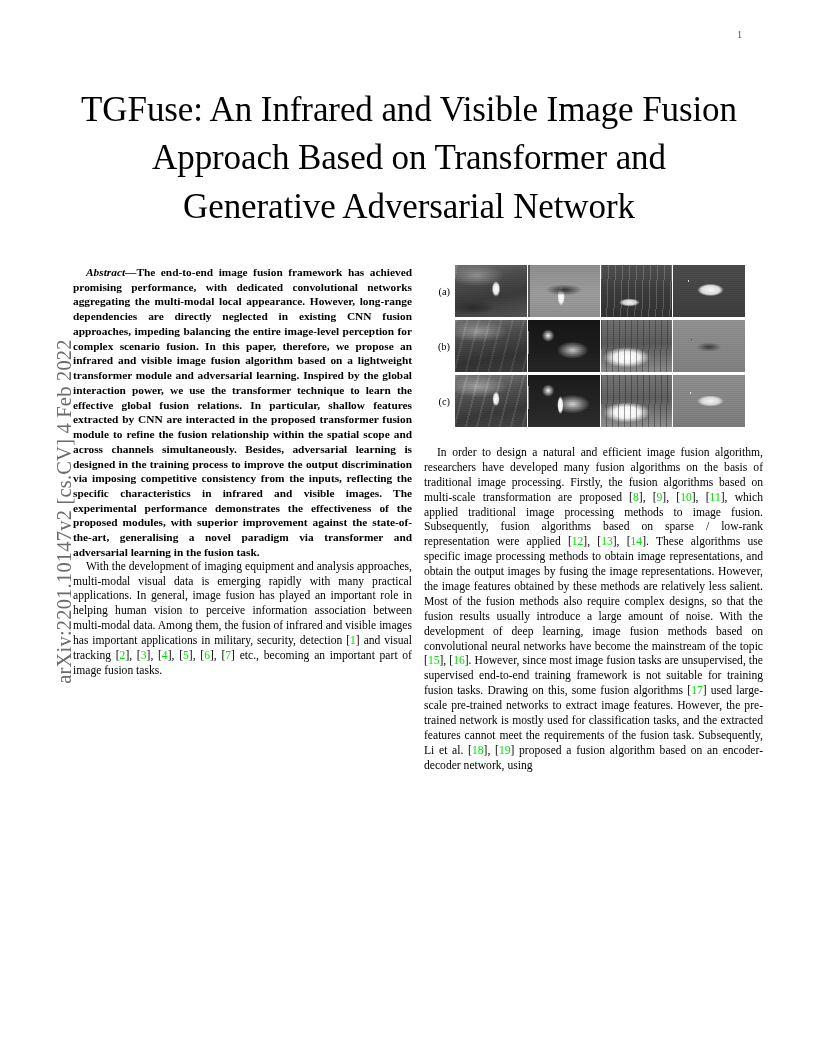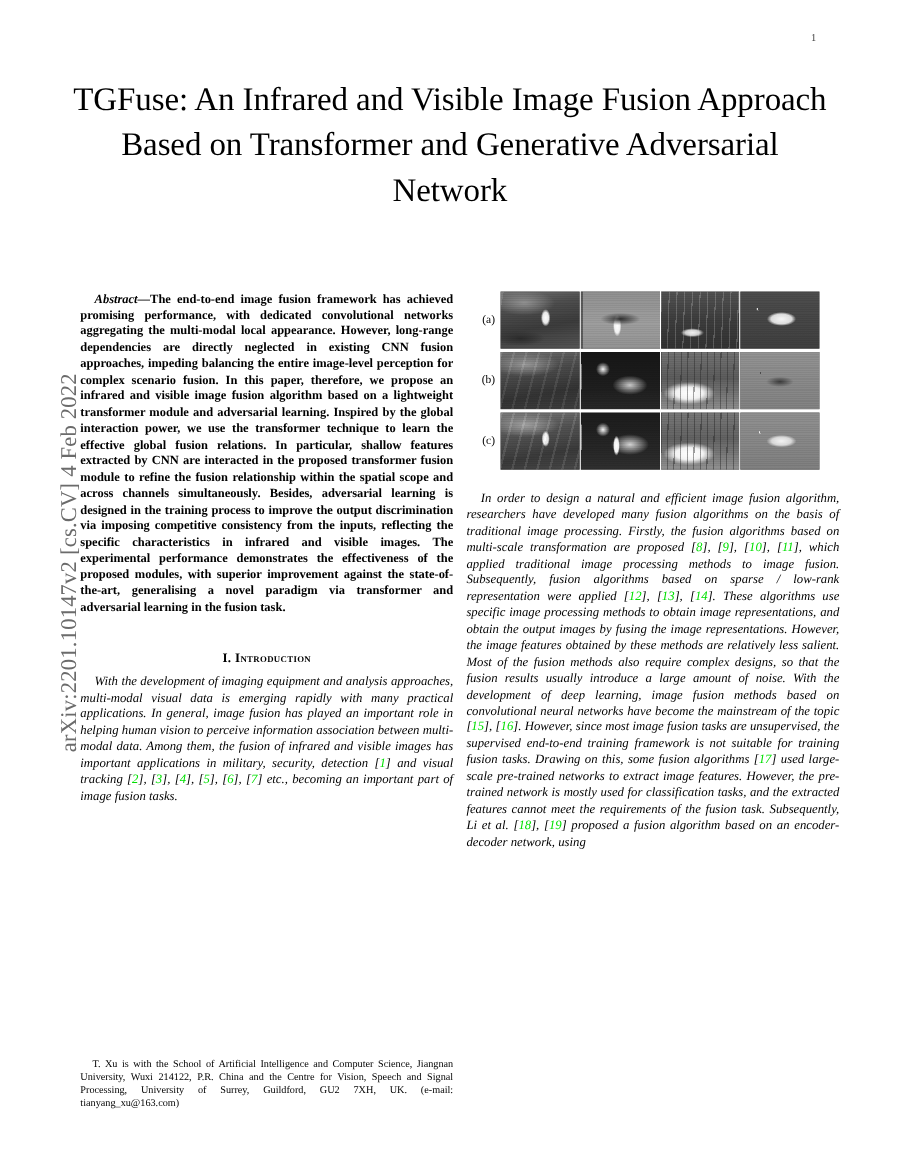--- a/index.html
+++ b/index.html
@@ -44,24 +44,24 @@
 
   
   .title-block {
     position: absolute;
     left: 64px;
     top: 70px;
     width: 690px;
     text-align: center;
   }
   .paper-title {
-    font-size: 30px;
+    font-size: 35px;
     line-height: 1.38;
     font-weight: normal;
-    margin: 0;
+    margin: 16px;
     letter-spacing: -0.1px;
   }
   .authors {
     margin-top: 28px;
     font-size: 13.2px;
     letter-spacing: 0.1px;
   }
 
   
   .columns {
@@ -81,21 +81,20 @@
   .col-right { left: 367px; }
 
   
   .para {
     font-size: 11.6px;
     line-height: 1.285;
     text-align: justify;
     text-justify: inter-word;
     margin: 0 0 0 0;
     hyphens: none;
-    font-style: italic;
   }
   .para.indent { text-indent: 13px; }
 
   .abstract {
     font-weight: bold;
     font-size: 11.35px;
     line-height: 1.30;
     text-align: justify;
     text-indent: 13px;
     margin: 0;
@@ -336,31 +335,26 @@
 </div>
 
 <div class="columns">
 
   <div class="col col-left">
 
     <p class="abstract">
       <span class="abs-word">Abstract</span><span>—</span><span>The end-to-end image fusion framework has achieved promising performance, with dedicated convolutional networks aggregating the multi-modal local appearance. However, long-range dependencies are directly neglected in existing CNN fusion approaches, impeding balancing the entire image-level perception for complex scenario fusion. In this paper, therefore, we propose an infrared and visible image fusion algorithm based on a lightweight transformer module and adversarial learning. Inspired by the global interaction power, we use the transformer technique to learn the effective global fusion relations. In particular, shallow features extracted by CNN are interacted in the proposed transformer fusion module to refine the fusion relationship within the spatial scope and across channels simultaneously. Besides, adversarial learning is designed in the training process to improve the output discrimination via imposing competitive consistency from the inputs, reflecting the specific characteristics in infrared and visible images. The experimental performance demonstrates the effectiveness of the proposed modules, with superior improvement against the state-of-the-art, generalising a novel paradigm via transformer and adversarial learning in the fusion task.</span>
     </p>
 
-    <h2 class="section-head">
-      <span class="numeral">I.</span>
-      <span>Introduction</span>
-    </h2>
 
     <p class="para indent">
       <span>With the development of imaging equipment and analysis approaches, multi-modal visual data is emerging rapidly with many practical applications. In general, image fusion has played an important role in helping human vision to perceive information association between multi-modal data. Among them, the fusion of infrared and visible images has important applications in military, security, detection </span>[<span class="cite">1</span>]<span> and visual tracking </span>[<span class="cite">2</span>], [<span class="cite">3</span>], [<span class="cite">4</span>], [<span class="cite">5</span>], [<span class="cite">6</span>], [<span class="cite">7</span>]<span> etc., becoming an important part of image fusion tasks.</span>
     </p>
 
     <div class="footnote">
-      <p>T. Xu is with the School of Artificial Intelligence and Computer Science, Jiangnan University, Wuxi 214122, P.R. China and the Centre for Vision, Speech and Signal Processing, University of Surrey, Guildford, GU2 7XH, UK. (e-mail: tianyang_xu@163.com)</p>
     </div>
 
   </div>
 
   <div class="col col-right">
 
     <div class="figure">
       <div class="fig-grid">
 
         <div class="fig-row">

